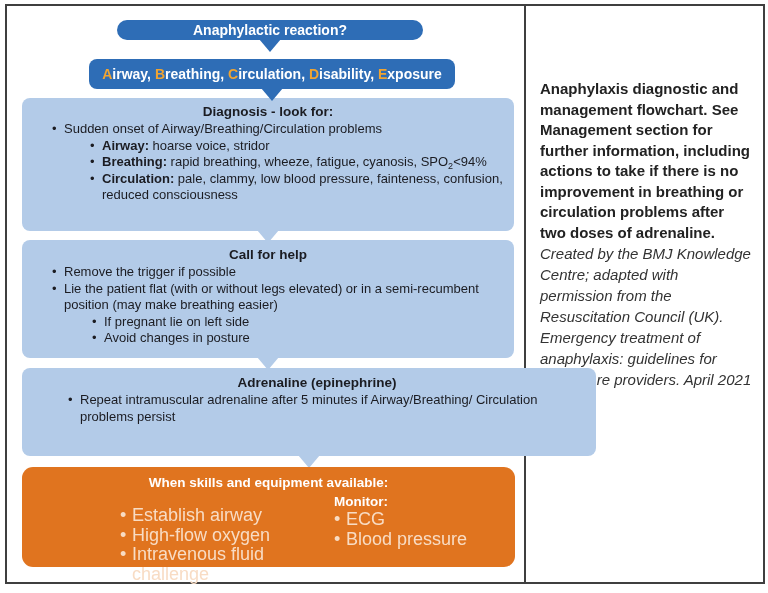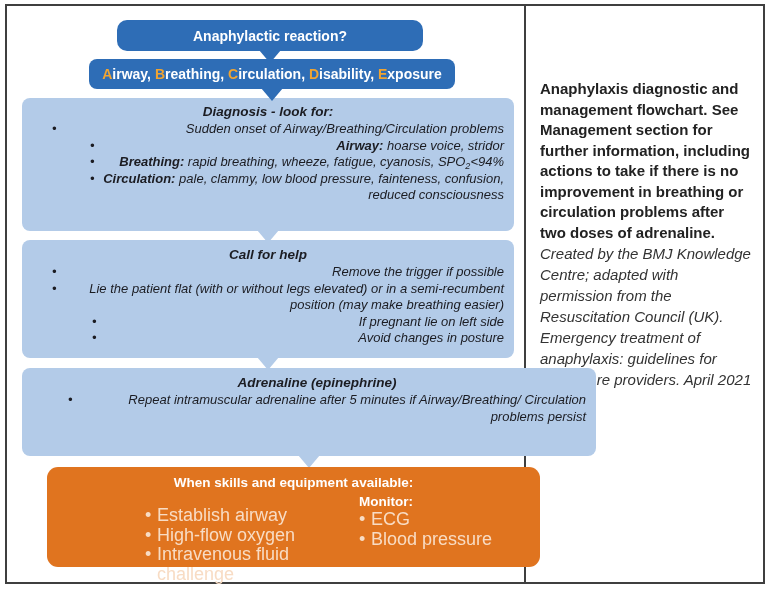--- a/index.html
+++ b/index.html
@@ -57,59 +57,57 @@
   .tail.light { border-top-color: #b3cbe8; }
 
   .dark-box {
     background: #2e6db6;
     color: #ffffff;
     font-weight: bold;
     font-size: 14px;
     text-align: center;
     display: flex; align-items: center; justify-content: center;
   }
-  .box-question { left: 110px; top: 14px; width: 306px; height: 31px; border-radius: 10px; z-index: 2; }
+  .box-question { left: 110px; top: 14px; width: 306px; height: 20px; border-radius: 10px; z-index: 2; }
   .box-abcde    { left: 82px;  top: 53px; width: 366px; height: 30px; border-radius: 8px; z-index: 2; }
   .init { color: #f0a432; }
 
   .light-box {
     background: #b3cbe8;
     color: #1b1c22;
     border-radius: 8px;
     z-index: 1;
-    font-style: italic;
   }
   .box-diagnosis { left: 15px; top: 92px;  width: 492px; height: 133px; padding: 5px 10px 0 10px; }
   .box-call      { left: 15px; top: 234px; width: 492px; height: 118px; padding: 6px 10px 0 10px; }
   .box-adren     { left: 15px; top: 362px; width: 574px; height: 88px;  padding: 6px 10px 0 26px; }
 
   .box-title {
     font-weight: bold;
     font-size: 13.5px;
     text-align: center;
     line-height: 17px;
   }
-  ul.fc-list { list-style: none; margin: 1px 0 0 0; padding: 0; font-size: 13px; line-height: 16.5px; text-align: right; }
+  ul.fc-list { list-style: none; margin: 1px 0 0 0; padding: 0; font-size: 13px; line-height: 16.5px; }
   ul.fc-list li { position: relative; padding-left: 12px; }
   ul.fc-list li::before { content: "\2022"; position: absolute; left: 0; top: 0; }
   .lvl1 { margin-left: 20px; }
   .lvl2 { margin-left: 58px; }
   .call-lvl2 { margin-left: 60px; }
   .b { font-weight: bold; }
   sub.s2 { font-size: 9px; vertical-align: -3px; line-height: 0; }
 
   .orange-box {
     position: absolute;
     left: 15px; top: 461px; width: 493px; height: 100px;
     background: #e0741f;
     border-radius: 11px;
     color: #ffffff;
     padding: 8px 10px 0 10px;
     z-index: 1;
-    margin-left: 25px;
   }
   .orange-title {
     font-weight: bold;
     font-size: 13.5px;
     text-align: center;
     line-height: 16px;
   }
   .orange-cols { display: flex; margin-top: 2px; }
   .orange-left { margin-left: 88px; width: 200px; padding-top: 13px; }
   .orange-right { margin-left: 14px; }

